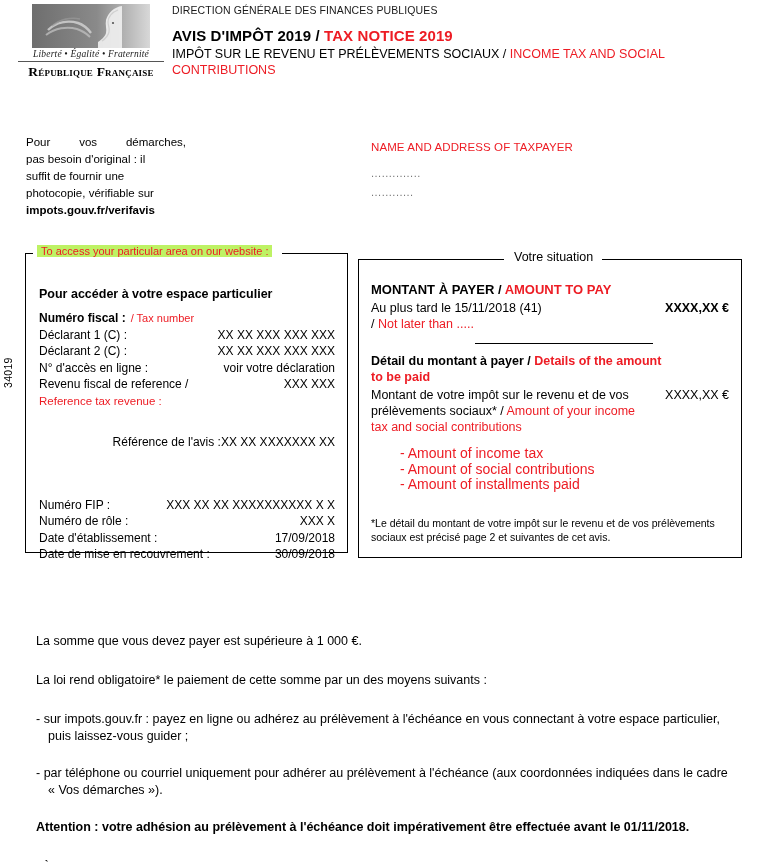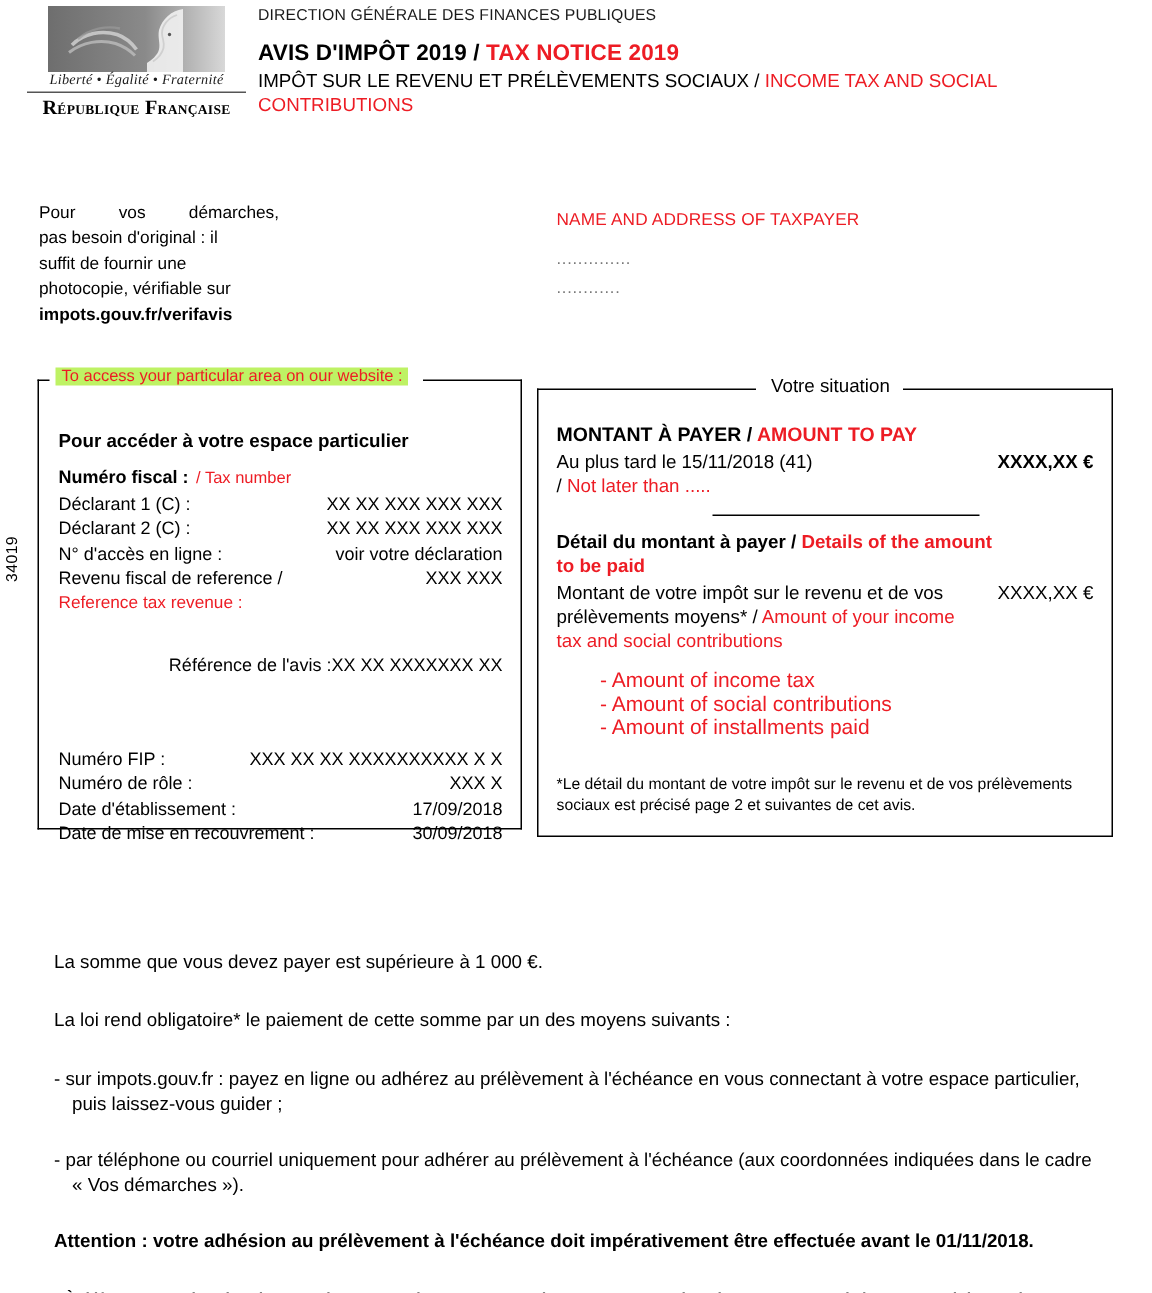--- a/index.html
+++ b/index.html
@@ -466,21 +466,21 @@
 
       <div class="detail-title">
         <span>Détail du montant à payer /</span>
         <span class="red">Details of the amount</span><br>
         <span class="red">to be paid</span>
       </div>
 
       <div class="detail-amt-row">
         <span class="dar-text">
           <span>Montant de votre impôt sur le revenu et de vos</span>
-          <span>prélèvements moyens* /</span>
+          <span>prélèvements sociaux* /</span>
           <span class="red">Amount of your income tax</span>
           <span class="red">and social contributions</span>
         </span>
         <span class="dar-amt">XXXX,XX €</span>
       </div>
 
       <div class="sub-items red">
         <div>- Amount of income tax</div>
         <div>- Amount of social contributions</div>
         <div>- Amount of installments paid</div>

